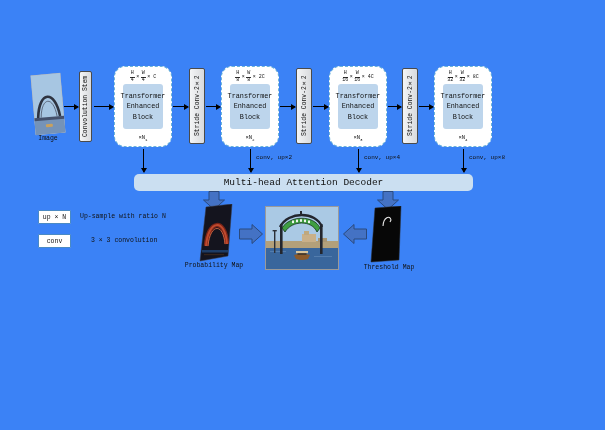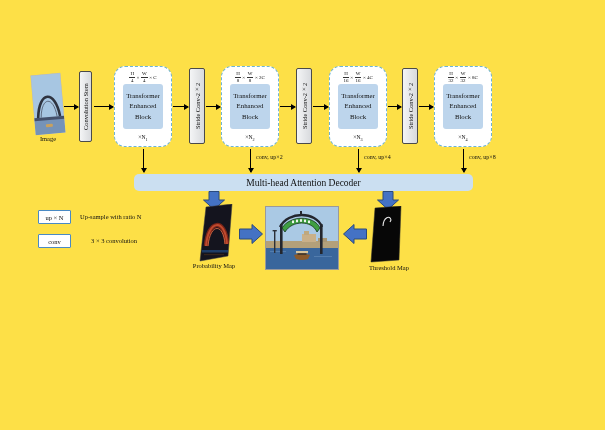--- a/index.html
+++ b/index.html
@@ -1,18 +1,18 @@
 <!DOCTYPE html>
 <html style="--dashed-border: #6db4d8; --block-fill: #bdd5ec; --decoder-fill: #cbdff1; --legend-border: #4a8ac4; --arrow-blue: #4472c4; --arrow-blue-border: #2a4a7f;"><head>
 <meta charset="utf-8">
 <style>
   html,body{margin:0;padding:0;background:#ffffff;}
   #canvas{
-    position:relative;width:605px;height:430px;background:#fde047;overflow:hidden;
-    font-family:Liberation Serif, serif;color:#111;
+    position:relative;width:605px;height:430px;background:#3b82f6;overflow:hidden;
+    font-family:Liberation Mono, monospace;color:#111;
   }
   .abs{position:absolute;}
 
   
   .graybox{
     background:linear-gradient(90deg,#f4f5f6,#d8dadd);
     border:1px solid #4a4a4a;border-radius:2px;box-sizing:border-box;
   }
   .vtext{
     writing-mode:vertical-rl;transform:rotate(180deg);

